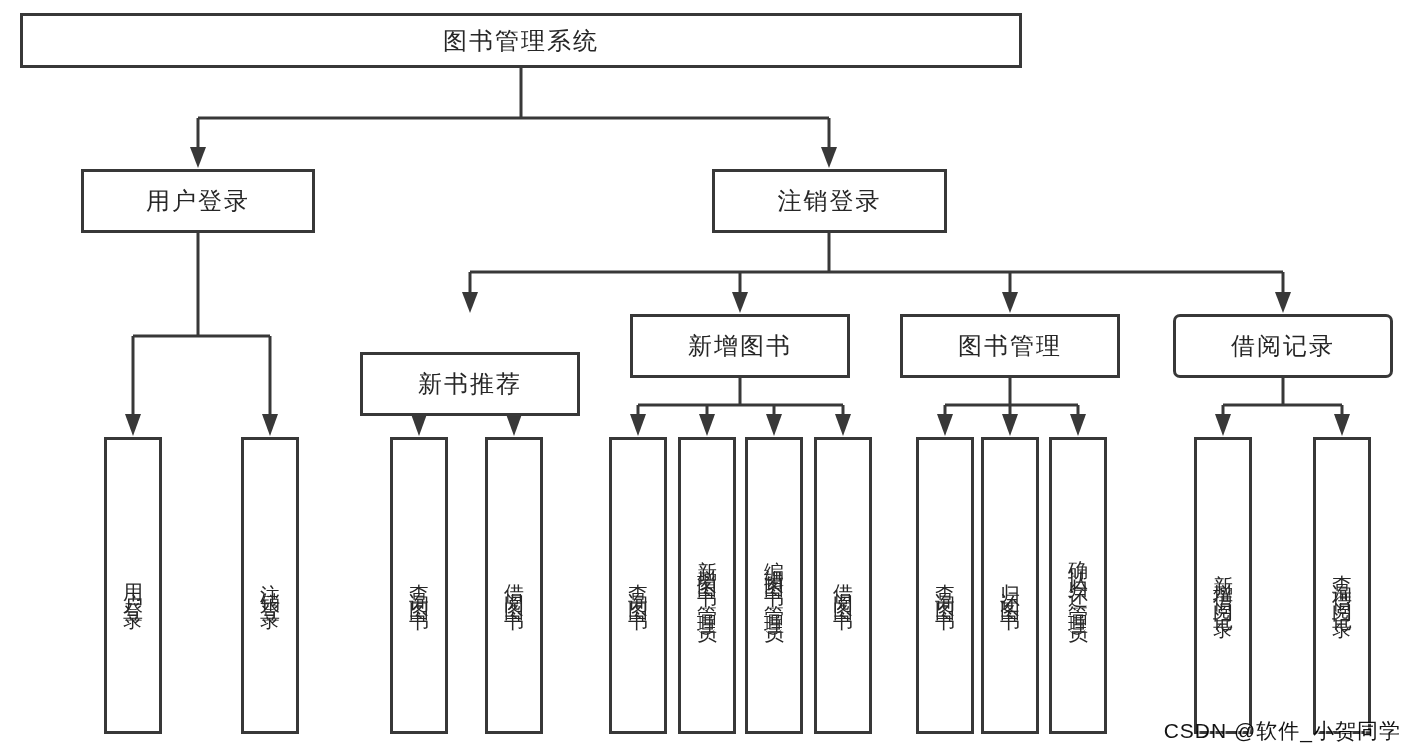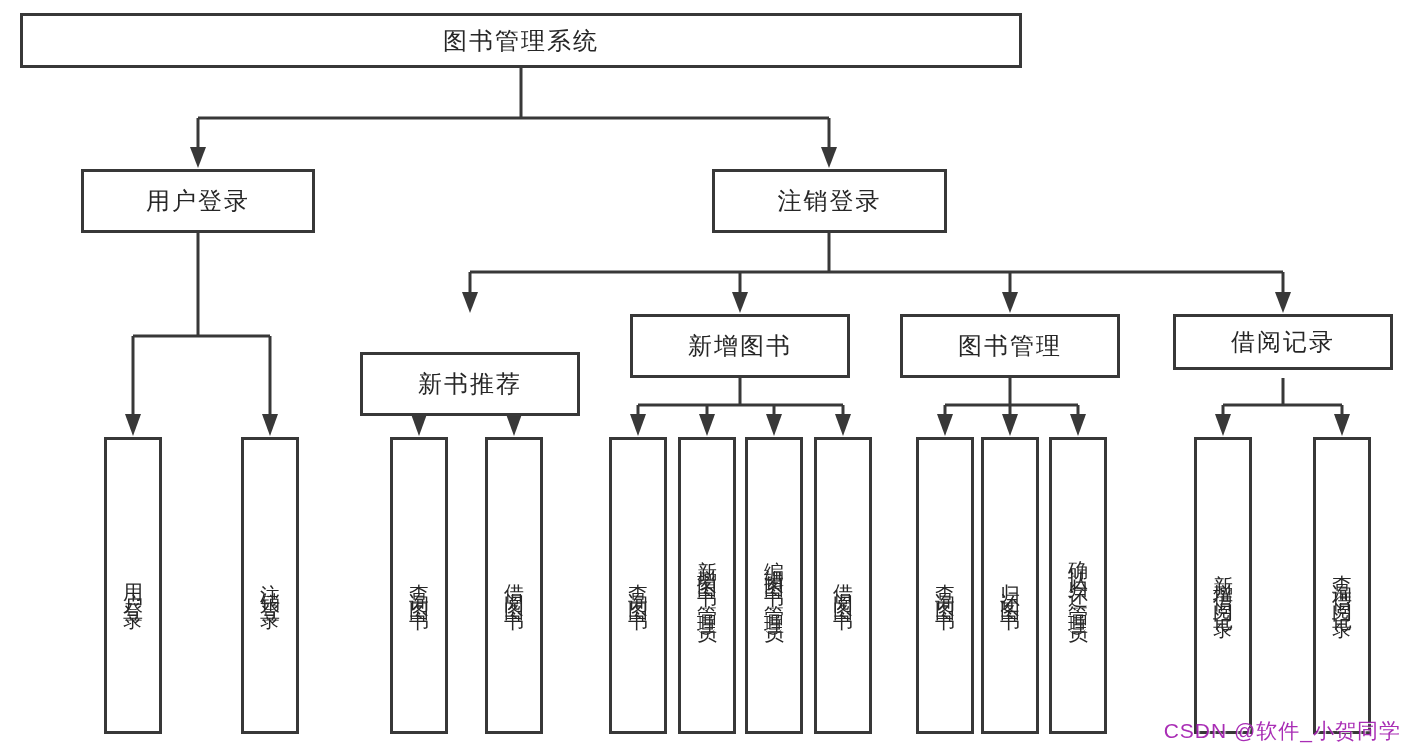--- a/index.html
+++ b/index.html
@@ -23,30 +23,30 @@
     font-size:20px;line-height:1.05;letter-spacing:9px;white-space:nowrap;
   }
   
   #n-root{left:20px;top:13px;width:1002px;height:55px;}
   #n-userlogin{left:81px;top:169px;width:234px;height:64px;}
   #n-bookmgmt{left:712px;top:169px;width:235px;height:64px;}
   
   #n-newbooks{left:360px;top:314px;width:220px;height:64px;margin-top:38px;}
   #n-bookborrow{left:630px;top:314px;width:220px;height:64px;}
   #n-currentborrow{left:900px;top:314px;width:220px;height:64px;}
-  #n-borrowrecords{left:1173px;top:314px;width:220px;height:56px;}
+  #n-borrowrecords{left:1173px;top:314px;width:220px;height:64px;border-radius:7px;}
   
   #n-ul1{left:104px;} #n-ul2{left:241px;}
   #n-nb1{left:390px;} #n-nb2{left:485px;}
   #n-bb1{left:609px;} #n-bb2{left:678px;} #n-bb3{left:745px;} #n-bb4{left:814px;}
   #n-cb1{left:916px;} #n-cb2{left:981px;} #n-cb3{left:1049px;}
   #n-br1{left:1194px;} #n-br2{left:1313px;}
   #watermark{
     position:absolute;right:4px;bottom:2px;font-size:21px;letter-spacing:1px;
-    color:#a21caf;opacity:0.92;z-index:5;
+    color:#000000;opacity:0.92;z-index:5;
     text-shadow:1px 1px 1px #ffffff;
   }
   #wires line, #wires path{stroke:#383838;stroke-width:3;fill:none;}
   #wires polygon{fill:#383838;stroke:none;}
 </style>
 </head>
 <body>
 
 <div id="stage">
 

